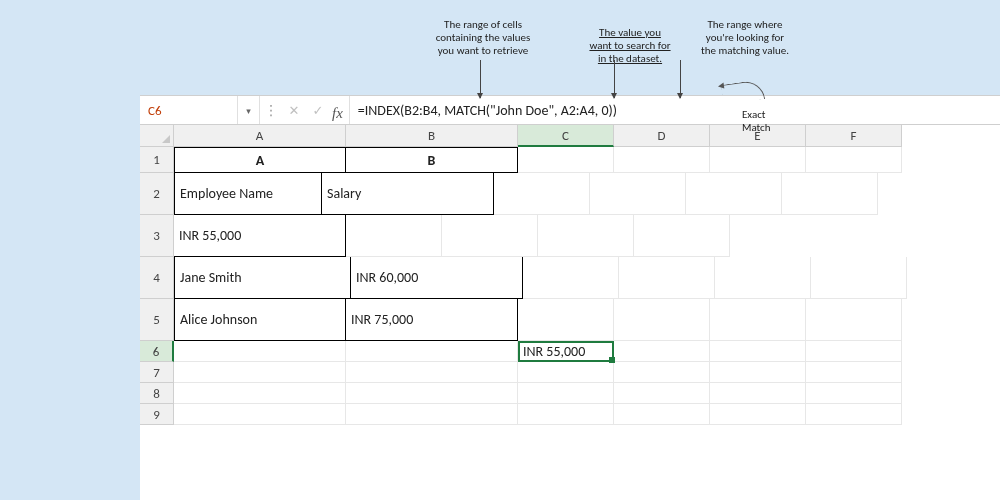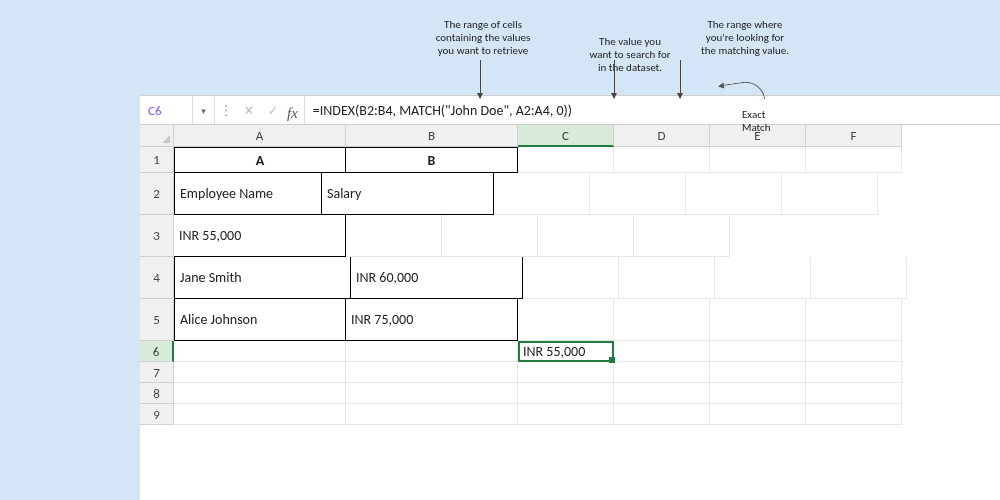--- a/index.html
+++ b/index.html
@@ -21,21 +21,21 @@
     }
     .anno {
       position: absolute;
       font-size: 11px;
       line-height: 13px;
       color: #222;
       text-align: center;
       white-space: nowrap;
     }
     .anno1 { top: 18px; left: 408px; width: 150px; }
-    .anno2 { top: 35px; left: 565px; width: 130px; }
+    .anno2 { top: 26px; left: 565px; width: 130px; text-decoration: underline; }
     .anno3 { top: 18px; left: 675px; width: 140px; }
     .anno4 { top: 72px; left: 742px; width: 60px; text-align: left; margin-top: 36px; }
     .anno-result { top: 368px; left: 547px; font-size: 11px; color: #222; }
     .arrow-up {
       position: absolute;
       width: 1px;
       background: #444;
     }
     .arrow-up::before {
       content: '';
@@ -100,27 +100,27 @@
       overflow: hidden;
     }
     .formula-bar {
       display: flex;
       align-items: stretch;
       height: 29px;
       border-bottom: 1px solid #cfcfcf;
       background: #fff;
     }
     .name-box {
-      width: 53px;
+      width: 98px;
       padding: 0 8px;
       border-right: 1px solid #e0e0e0;
       display: flex;
       align-items: center;
       font-size: 13px;
-      color: #8b5cf6;
+      color: #c2410c;
     }
     .name-drop {
       width: 22px;
       display: flex;
       align-items: center;
       justify-content: center;
       color: #666;
       font-size: 9px;
       border-right: 1px solid #e0e0e0;
     }

